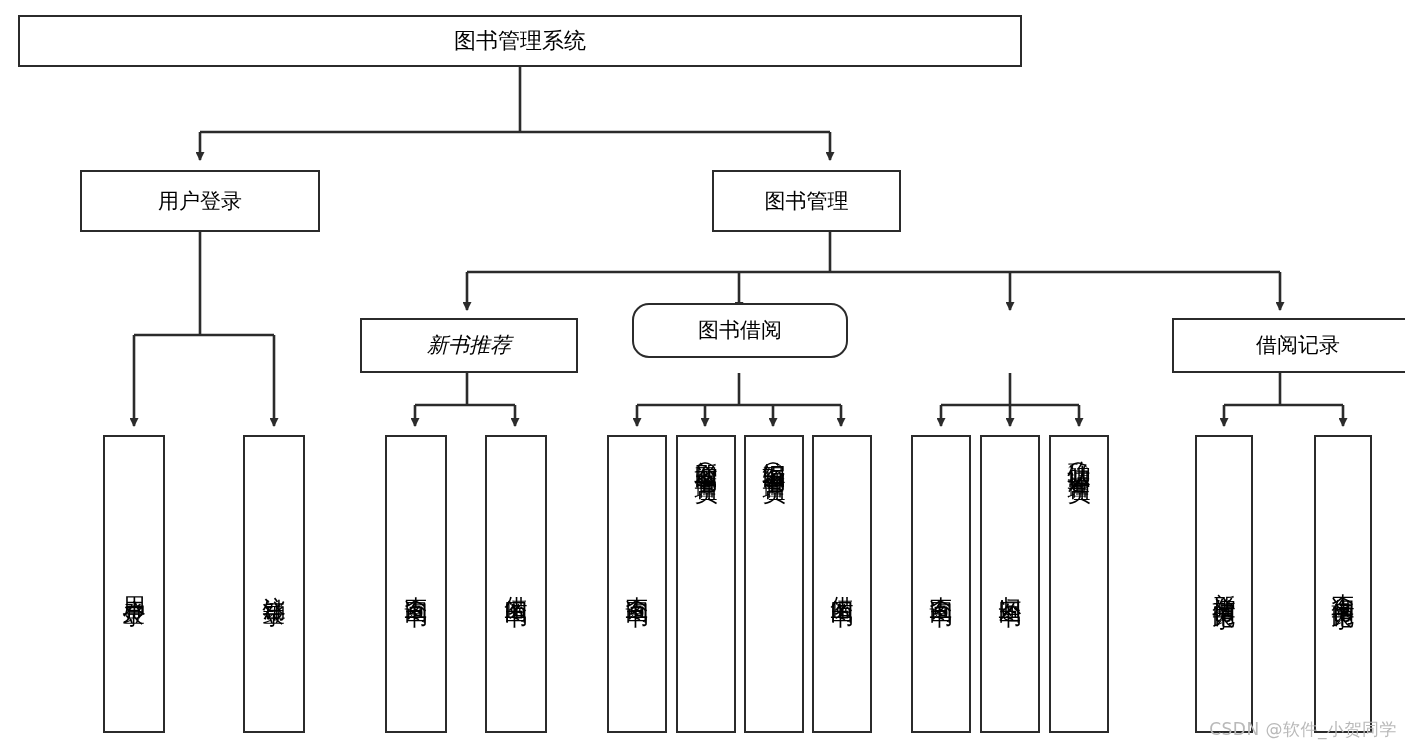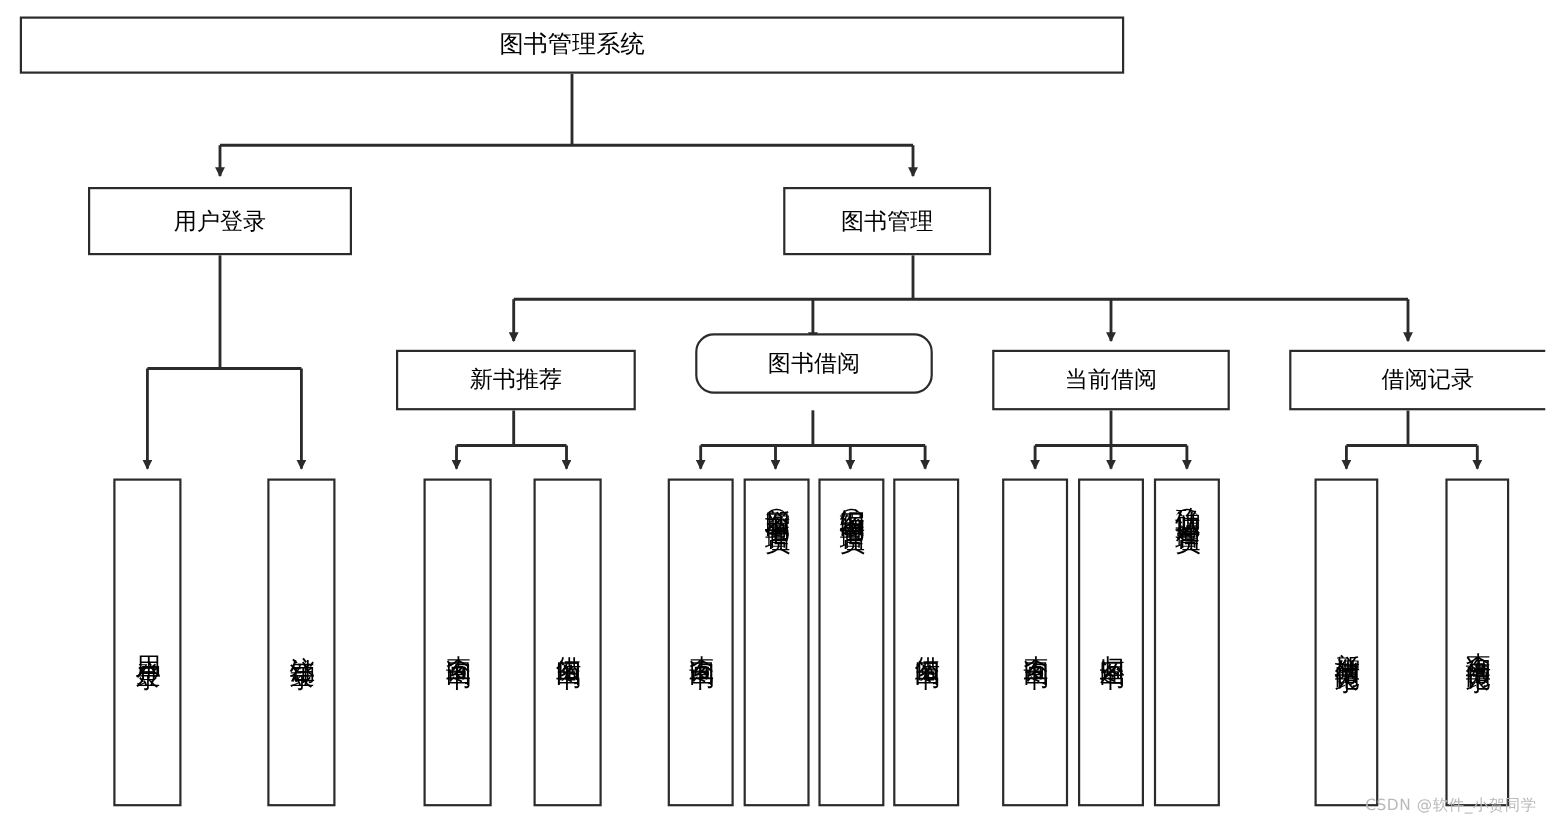--- a/index.html
+++ b/index.html
@@ -65,21 +65,21 @@
     white-space: nowrap;
   }
   .node.vert.centered {
     align-items: center;
     padding-top: 0;
   }
   #watermark {
     position: absolute;
     right: 8px;
     bottom: 6px;
-    font-size: 14px;
+    font-size: 17px;
     color: #b9b9b9;
     letter-spacing: 0.5px;
     white-space: nowrap;
   }
 </style>
 </head>
 <body>
 
 <div id="diagram-root">
 
@@ -137,29 +137,26 @@
     <span class="node-label">图书管理系统</span>
   </div>
 
   <div class="node horiz" style="left:80px; top:170px; width:240px; height:62px;">
     <span class="node-label">用户登录</span>
   </div>
   <div class="node horiz" style="left:712px; top:170px; width:189px; height:62px;">
     <span class="node-label">图书管理</span>
   </div>
 
-  <div class="node horiz" style="left:360px; top:318px; width:218px; height:55px;">
+  <div class="node horiz" style="left:360px; top:318px; width:218px; height:55px;font-style:italic;">
     <span class="node-label">新书推荐</span>
   </div>
   <div class="node horiz" style="left:632px; top:303px; width:216px; height:55px;border-radius:17px;">
     <span class="node-label">图书借阅</span>
   </div>
-  <div class="node horiz" style="left:902px; top:318px; width:216px; height:55px;">
-    <span class="node-label">当前借阅</span>
-  </div>
   <div class="node horiz" style="left:1172px; top:318px; width:252px; height:55px;justify-content:center;">
     <span class="node-label">借阅记录</span>
   </div>
 
   <div class="node vert centered" style="left:103px; top:435px; width:62px; height:298px;">
     <span class="node-label">用户登录</span>
   </div>
   <div class="node vert centered" style="left:243px; top:435px; width:62px; height:298px;">
     <span class="node-label">注销登录</span>
   </div>

